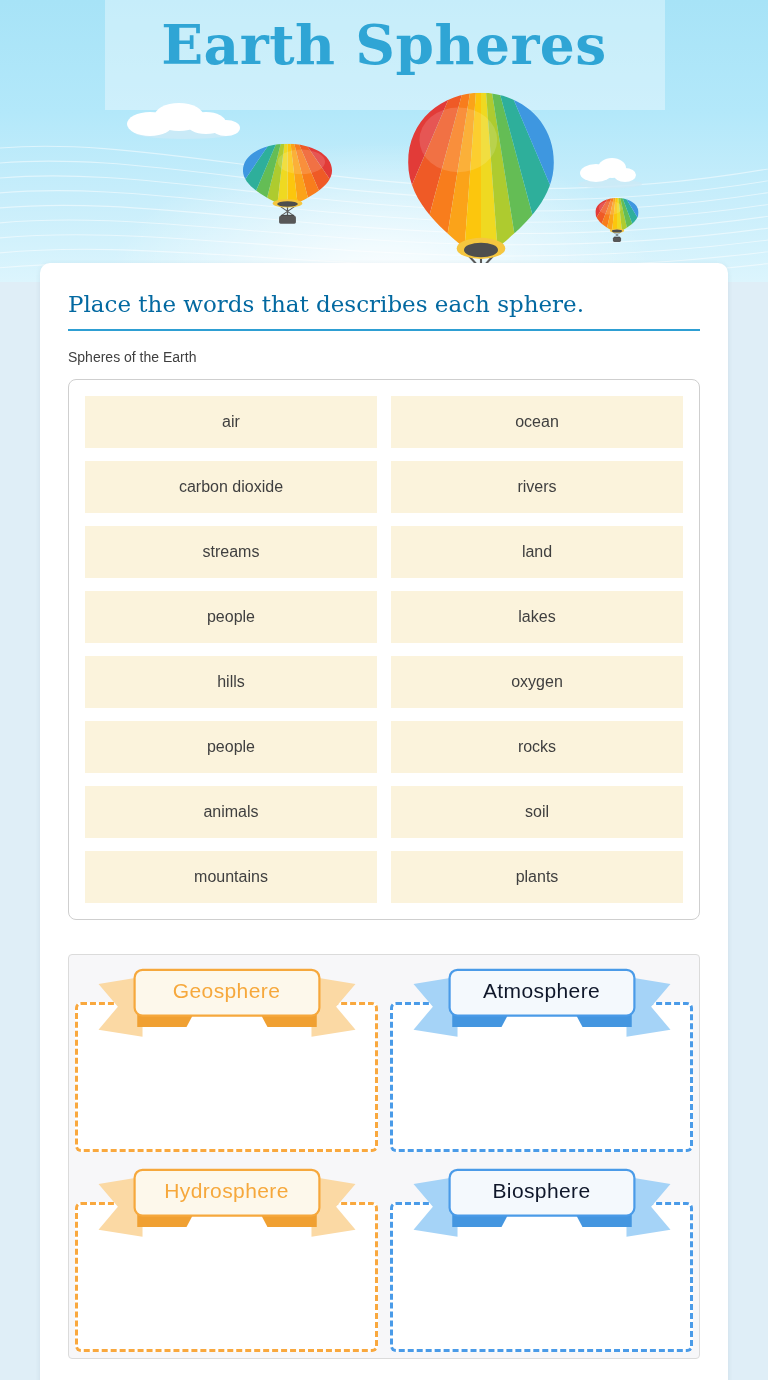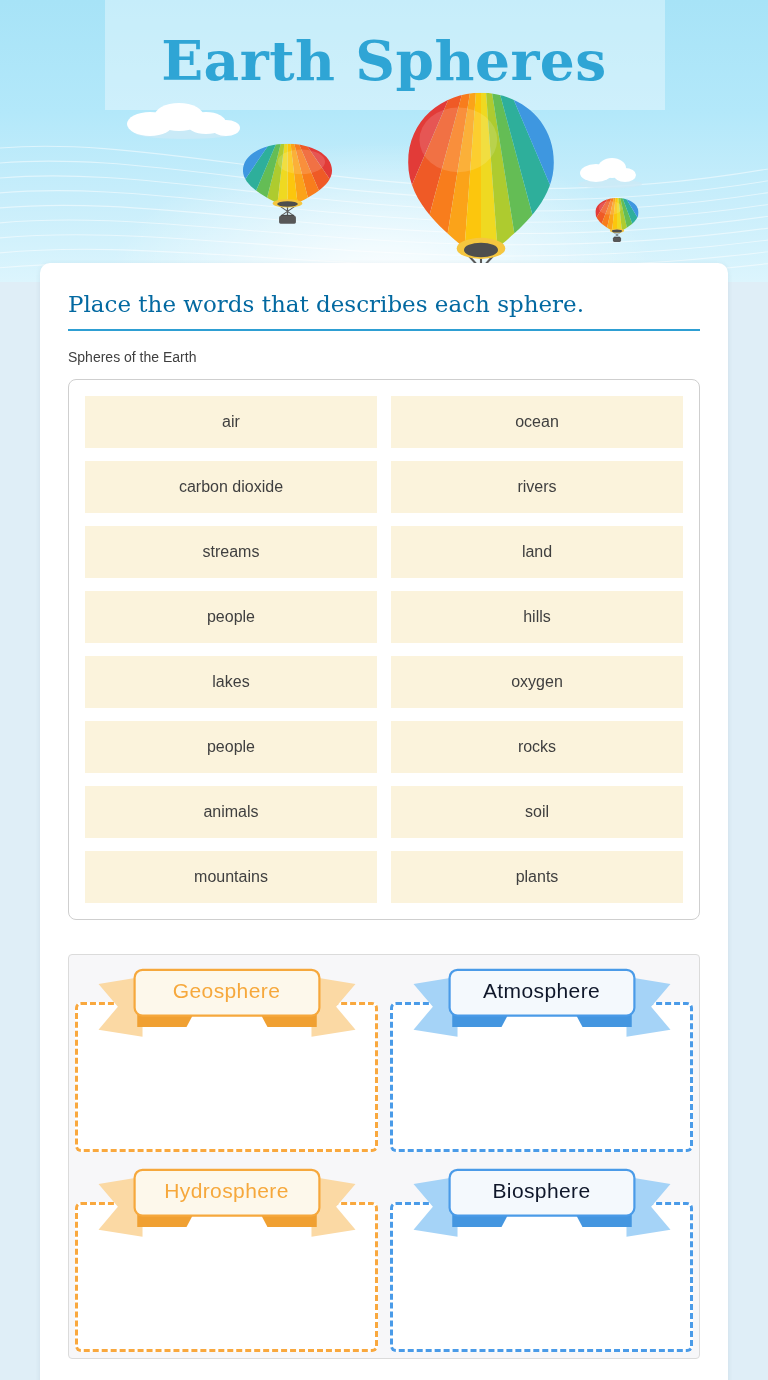--- a/index.html
+++ b/index.html
@@ -12,21 +12,21 @@
 
   
   .hero{
     position:relative;height:282px;overflow:hidden;
     background:
       radial-gradient(58% 80% at 50% 100%, rgba(255,255,255,0.92), rgba(255,255,255,0) 62%),
       linear-gradient(180deg,#A7E3F7 0%,#B3E8FA 40%,#C9EEFB 72%,#DCF5FD 100%);
   }
   .hero__art{position:absolute;left:0;top:0;display:block;}
   .hero__title{
-    position:absolute;left:0;top:28px;width:100%;margin:0;
+    position:absolute;left:0;top:12px;width:100%;margin:0;
     text-align:center;
     font-family:"DejaVu Serif", serif;
     font-weight:bold;
     font-size:55px;
     letter-spacing:0.5px;
     color:#2FA5D5;
   }
 
   
   .card{
@@ -175,22 +175,22 @@
     <div class="bank-label">Spheres of the Earth</div>
 
     <div class="bank">
       <div class="pill">air</div>
       <div class="pill">ocean</div>
       <div class="pill">carbon dioxide</div>
       <div class="pill">rivers</div>
       <div class="pill">streams</div>
       <div class="pill">land</div>
       <div class="pill">people</div>
+      <div class="pill">lakes</div>
       <div class="pill">hills</div>
-      <div class="pill">lakes</div>
       <div class="pill">oxygen</div>
       <div class="pill">people</div>
       <div class="pill">rocks</div>
       <div class="pill">animals</div>
       <div class="pill">soil</div>
       <div class="pill">mountains</div>
       <div class="pill">plants</div>
     </div>
 
     <div class="zones">

